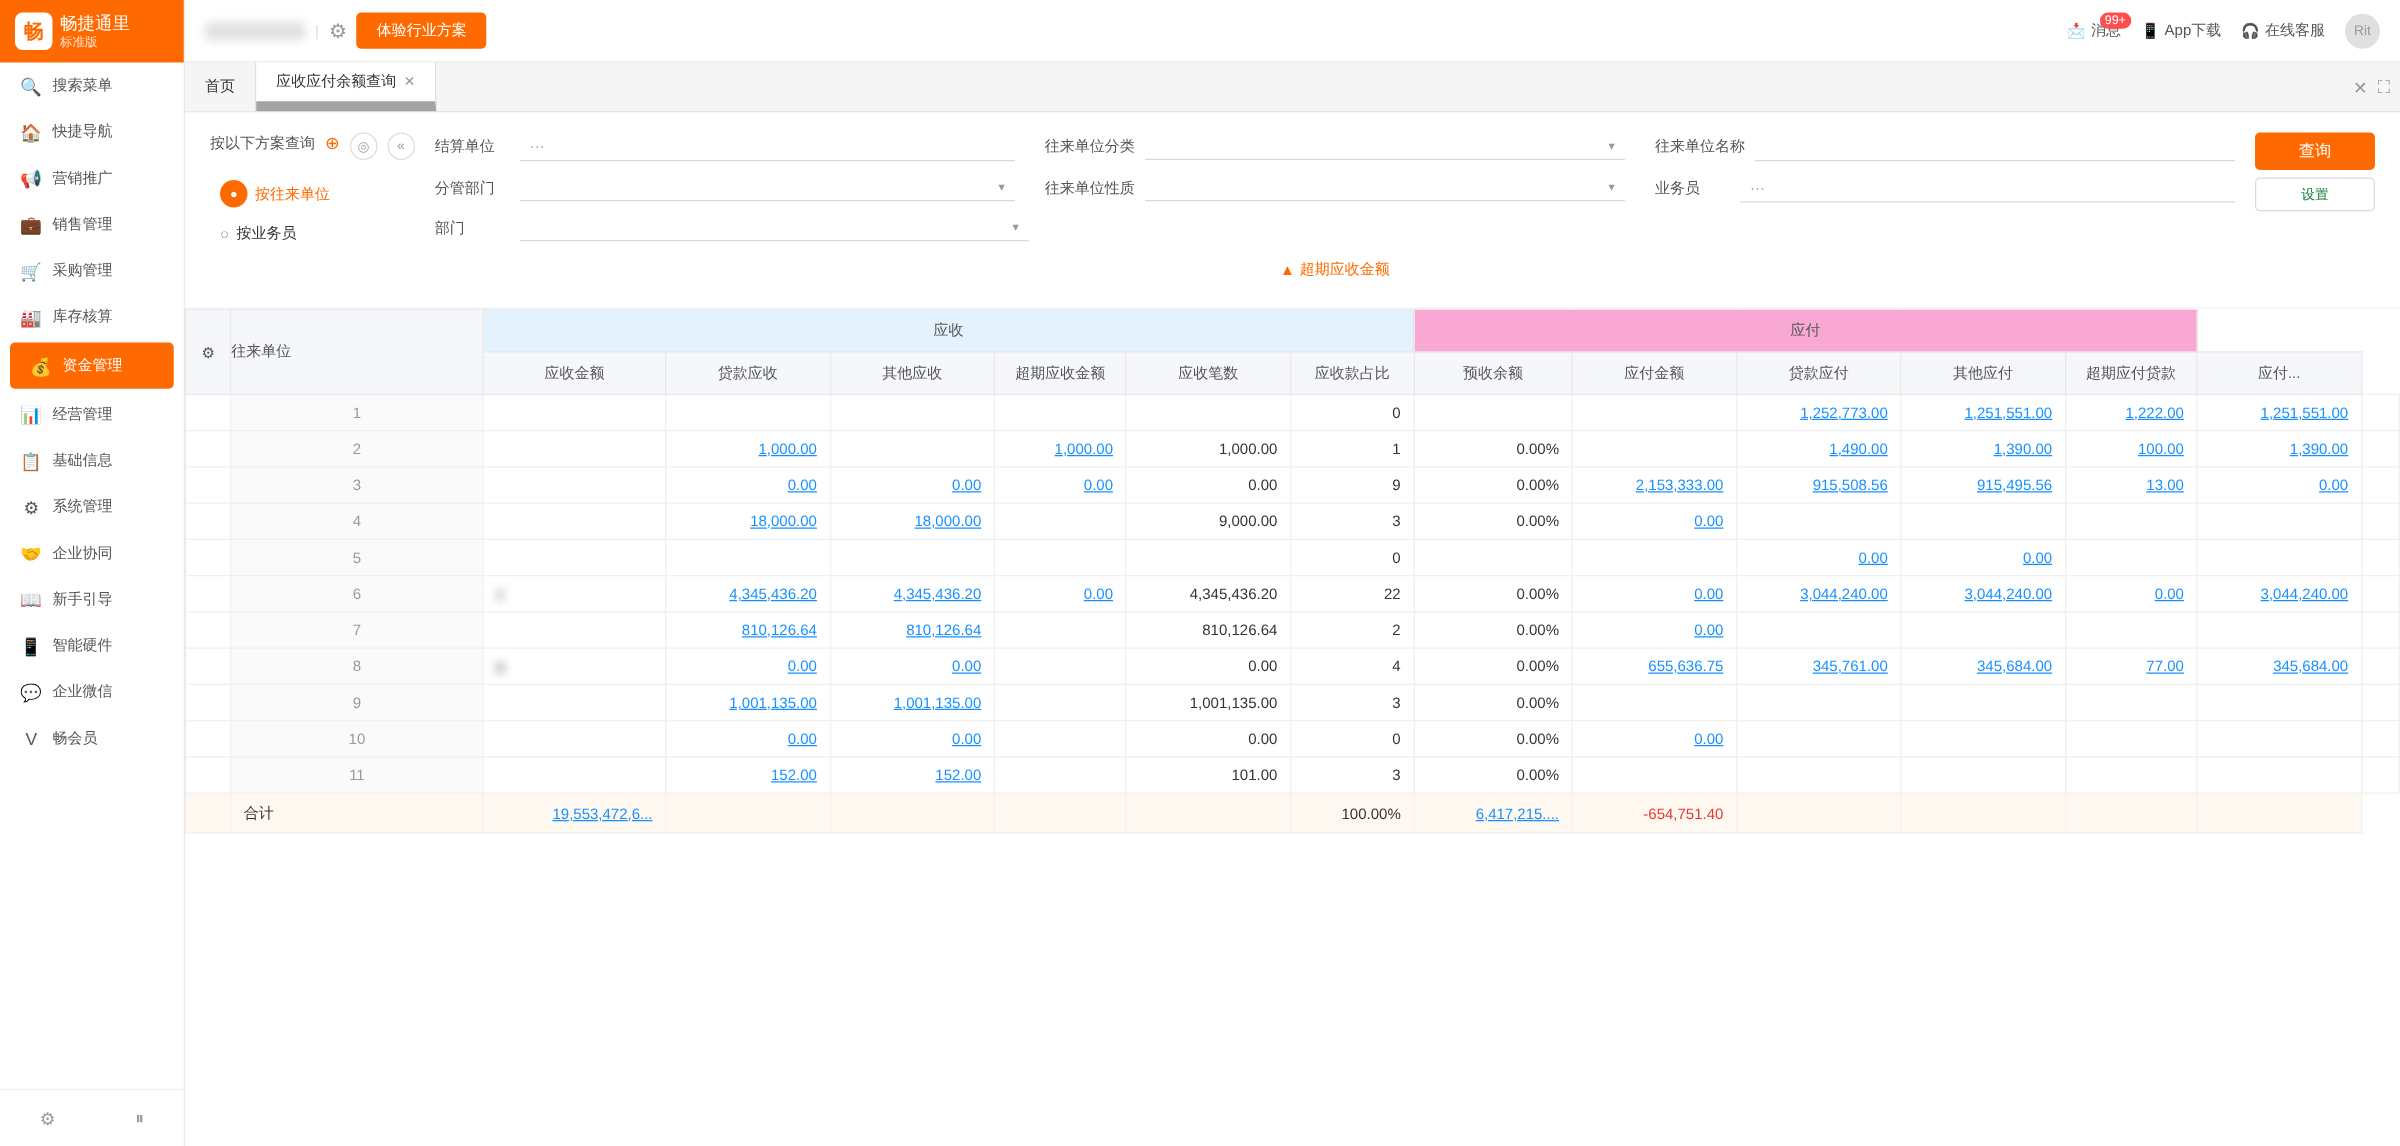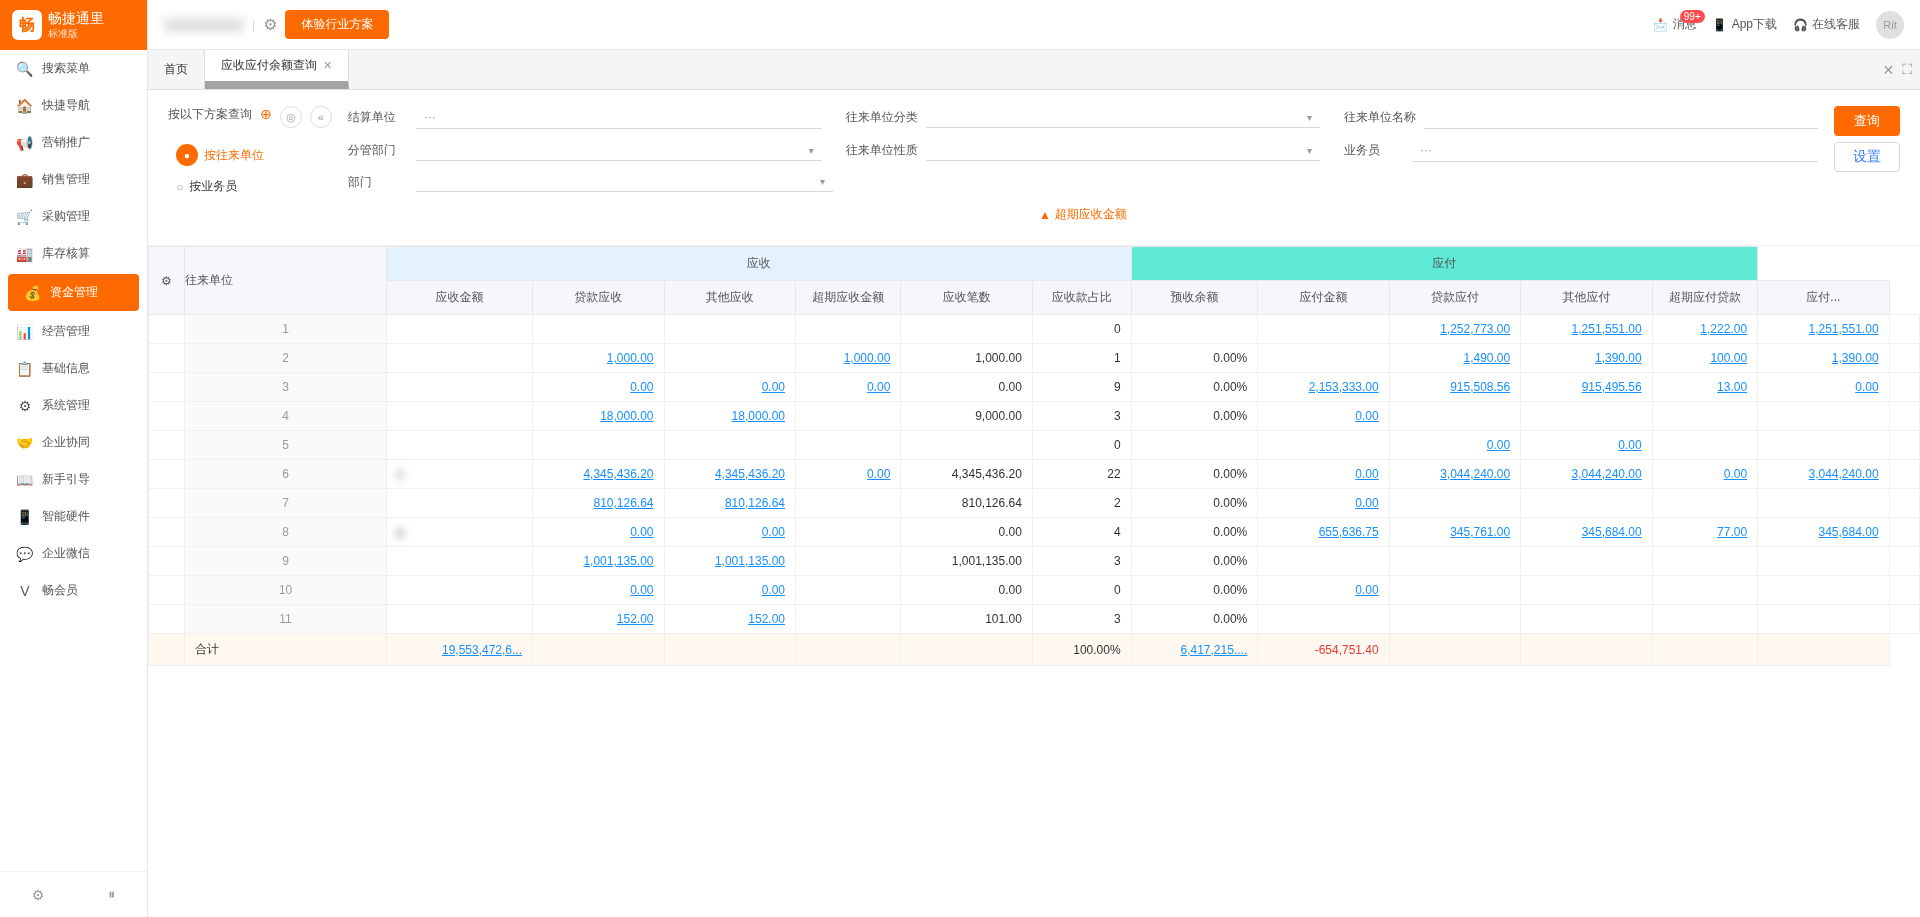--- a/index.html
+++ b/index.html
@@ -122,22 +122,22 @@
       padding: 6px 0;
     }
 
     
     .query-btn-group { display: flex; flex-direction: column; gap: 6px; }
     .query-btn {
       background: #ff6a00; color: #fff; border: none; padding: 6px 20px;
       border-radius: 4px; cursor: pointer; font-size: 13px; white-space: nowrap;
     }
     .settings-btn {
-      background: #fff; color: #3b82f6; border: 1px solid #d9d9d9; padding: 5px 12px;
-      border-radius: 4px; cursor: pointer; font-size: 14px; white-space: nowrap;
+      background: #fff; color: #15803d; border: 1px solid #d9d9d9; padding: 5px 36px;
+      border-radius: 4px; cursor: pointer; font-size: 11px; white-space: nowrap;
     }
 
     
     .table-container { overflow: auto; background: #fff; }
     .data-table { width: 100%; border-collapse: collapse; font-size: 12px; }
     .data-table th {
       background: #f5f7fa; border: 1px solid #e8e8e8; padding: 8px 0;
       text-align: center; color: #555; font-weight: normal; white-space: nowrap;
     }
     .data-table th.group-header { background: #e8f4f8; font-weight: 500; }
@@ -390,21 +390,21 @@
 
       <div class="table-container">
         <table class="data-table">
           <thead>
             <tr>
               <th rowspan="2" style="background:#f5f7fa;width:36px;">
                 <span>⚙</span>
               </th>
               <th rowspan="2" style="min-width:140px;text-align:left;margin-left:16px;">往来单位</th>
               <th colspan="6" class="group-header" style="background:#e3f2fd;">应收</th>
-              <th colspan="5" class="group-header" style="background:#5eead4;">应付</th>
+              <th colspan="5" class="group-header" style="background:#f9a8d4;">应付</th>
             </tr>
             <tr>
               <th>应收金额</th>
               <th>贷款应收</th>
               <th>其他应收</th>
               <th>超期应收金额</th>
               <th>应收笔数</th>
               <th>应收款占比</th>
               <th>预收余额</th>
               <th>应付金额</th>

